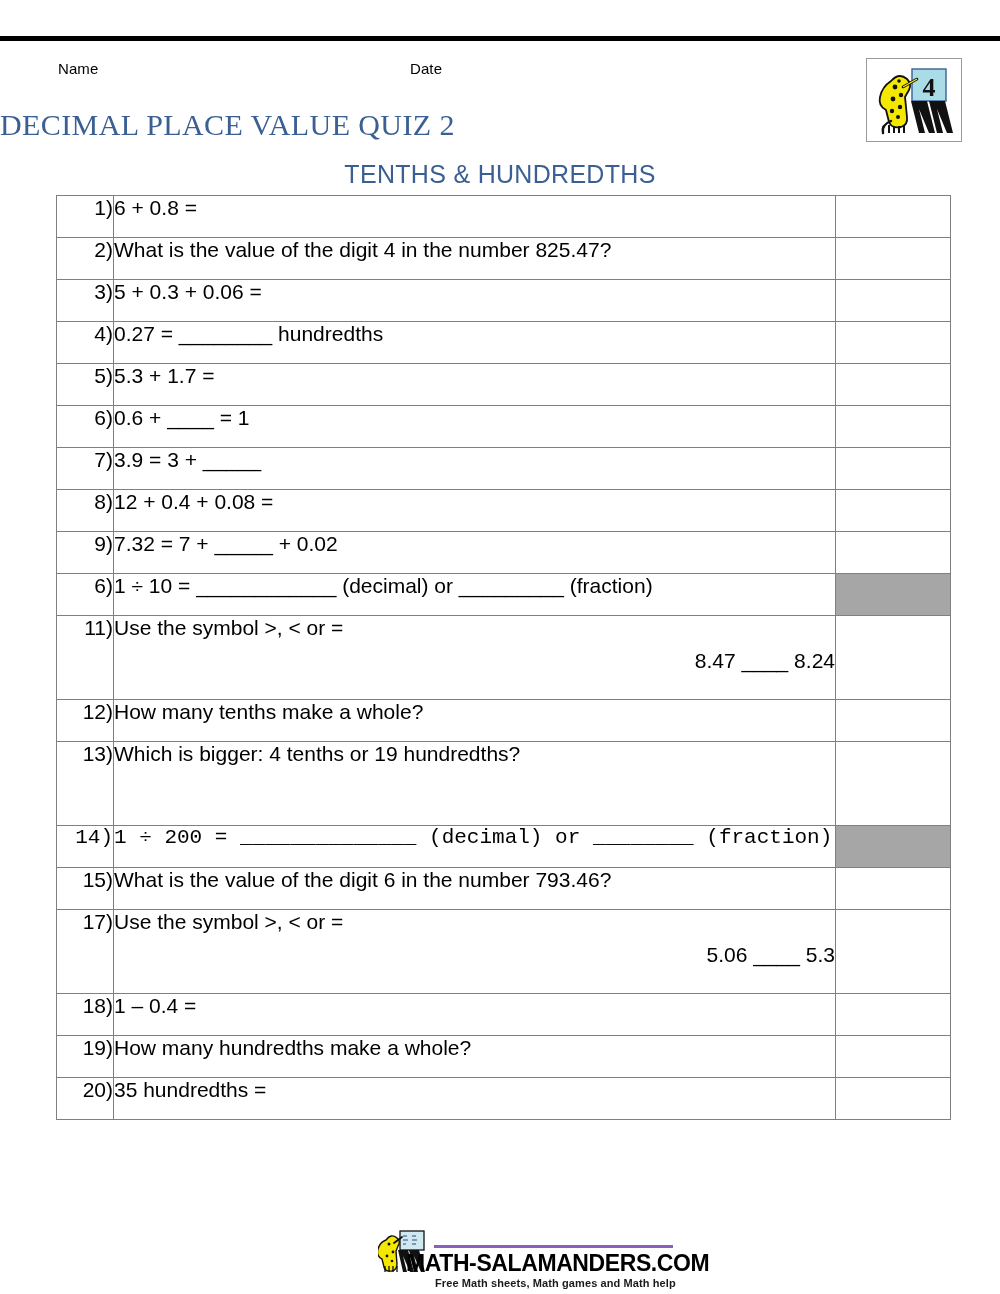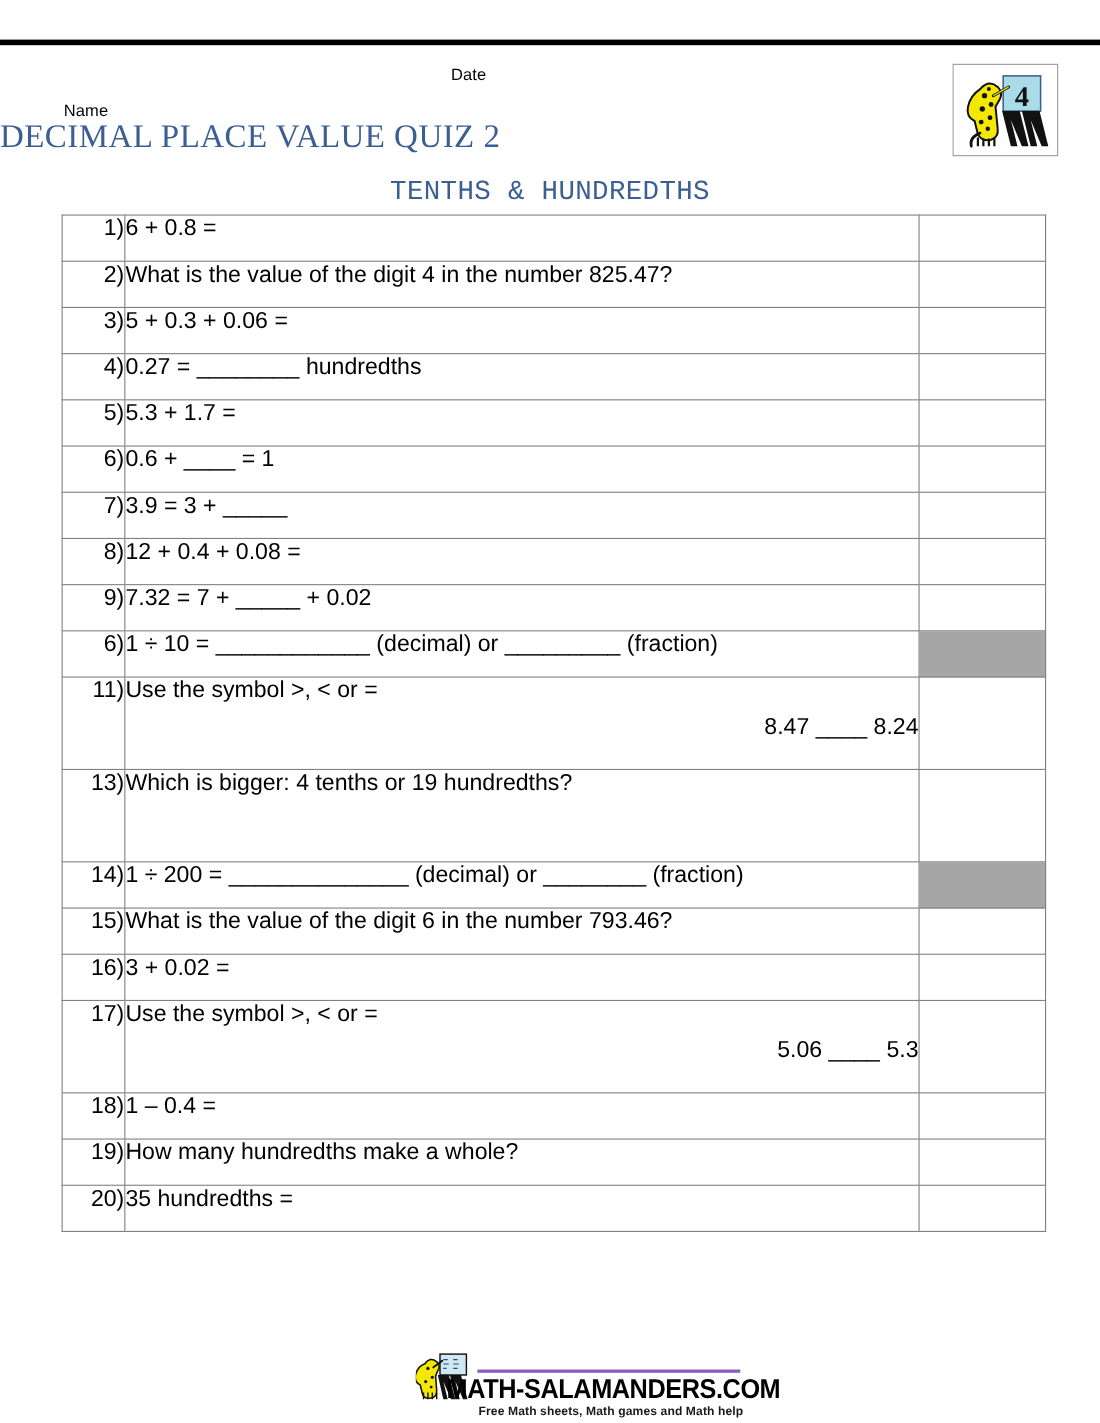--- a/index.html
+++ b/index.html
@@ -39,21 +39,20 @@
     top: 60px;
     width: 700px;
     height: 20px;
   }
   .meta-name {
     position: absolute;
     left: 0;
     top: 0;
     font-size: 15px;
     letter-spacing: .1px;
-    margin-top: 32px;
   }
   .meta-date {
     position: absolute;
     left: 352px;
     top: 0;
     font-size: 15px;
     letter-spacing: .1px;
   }
 
   
@@ -81,21 +80,21 @@
     letter-spacing: 0.4px;
     color: #3b5f93;
     white-space: nowrap;
   }
   .subtitle {
     position: absolute;
     left: 0;
     top: 160px;
     width: 1000px;
     text-align: center;
-    font-family: Liberation Mono, monospace;
+    font-family: Liberation Sans, sans-serif;
     font-size: 25px;
     letter-spacing: 0.3px;
     color: #3b5f93;
     white-space: nowrap;
   }
 
   
   .quiz-table {
     position: absolute;
     left: 56px;
@@ -290,38 +289,38 @@
         <tr style="height: 42px;">
           <td class="cell-num">6)</td>
           <td class="cell-q"><span>1 ÷ 10 = ____________ (decimal) or _________ (fraction)</span></td>
           <td class="cell-a shaded"></td>
         </tr>
         <tr style="height: 84px;">
           <td class="cell-num">11)</td>
           <td class="cell-q"><span>Use the symbol &gt;, &lt; or =</span><span class="line2">8.47 ____ 8.24</span></td>
           <td class="cell-a"></td>
         </tr>
+        <tr style="height: 42px;">
+          <td class="cell-num">12)</td>
+          <td class="cell-q"><span>How many tenths make a whole?</span></td>
+          <td class="cell-a"></td>
+        </tr>
         <tr style="height: 84px;">
           <td class="cell-num">13)</td>
           <td class="cell-q"><span>Which is bigger: 4 tenths or 19 hundredths?</span></td>
           <td class="cell-a"></td>
         </tr>
-        <tr style="height: 42px;">
+        <tr style="height: 42px; font-family: Liberation Mono, monospace;">
           <td class="cell-num">14)</td>
           <td class="cell-q"><span>1 ÷ 200 = ______________ (decimal) or ________ (fraction)</span></td>
           <td class="cell-a shaded"></td>
         </tr>
         <tr style="height: 42px;">
           <td class="cell-num">15)</td>
           <td class="cell-q"><span>What is the value of the digit 6 in the number 793.46?</span></td>
-          <td class="cell-a"></td>
-        </tr>
-        <tr style="height: 42px;">
-          <td class="cell-num">16)</td>
-          <td class="cell-q"><span>3 + 0.02 =</span></td>
           <td class="cell-a"></td>
         </tr>
         <tr style="height: 84px;">
           <td class="cell-num">17)</td>
           <td class="cell-q"><span>Use the symbol &gt;, &lt; or =</span><span class="line2">5.06 ____ 5.3</span></td>
           <td class="cell-a"></td>
         </tr>
         <tr style="height: 42px;">
           <td class="cell-num">18)</td>
           <td class="cell-q"><span>1 – 0.4 =</span></td>

